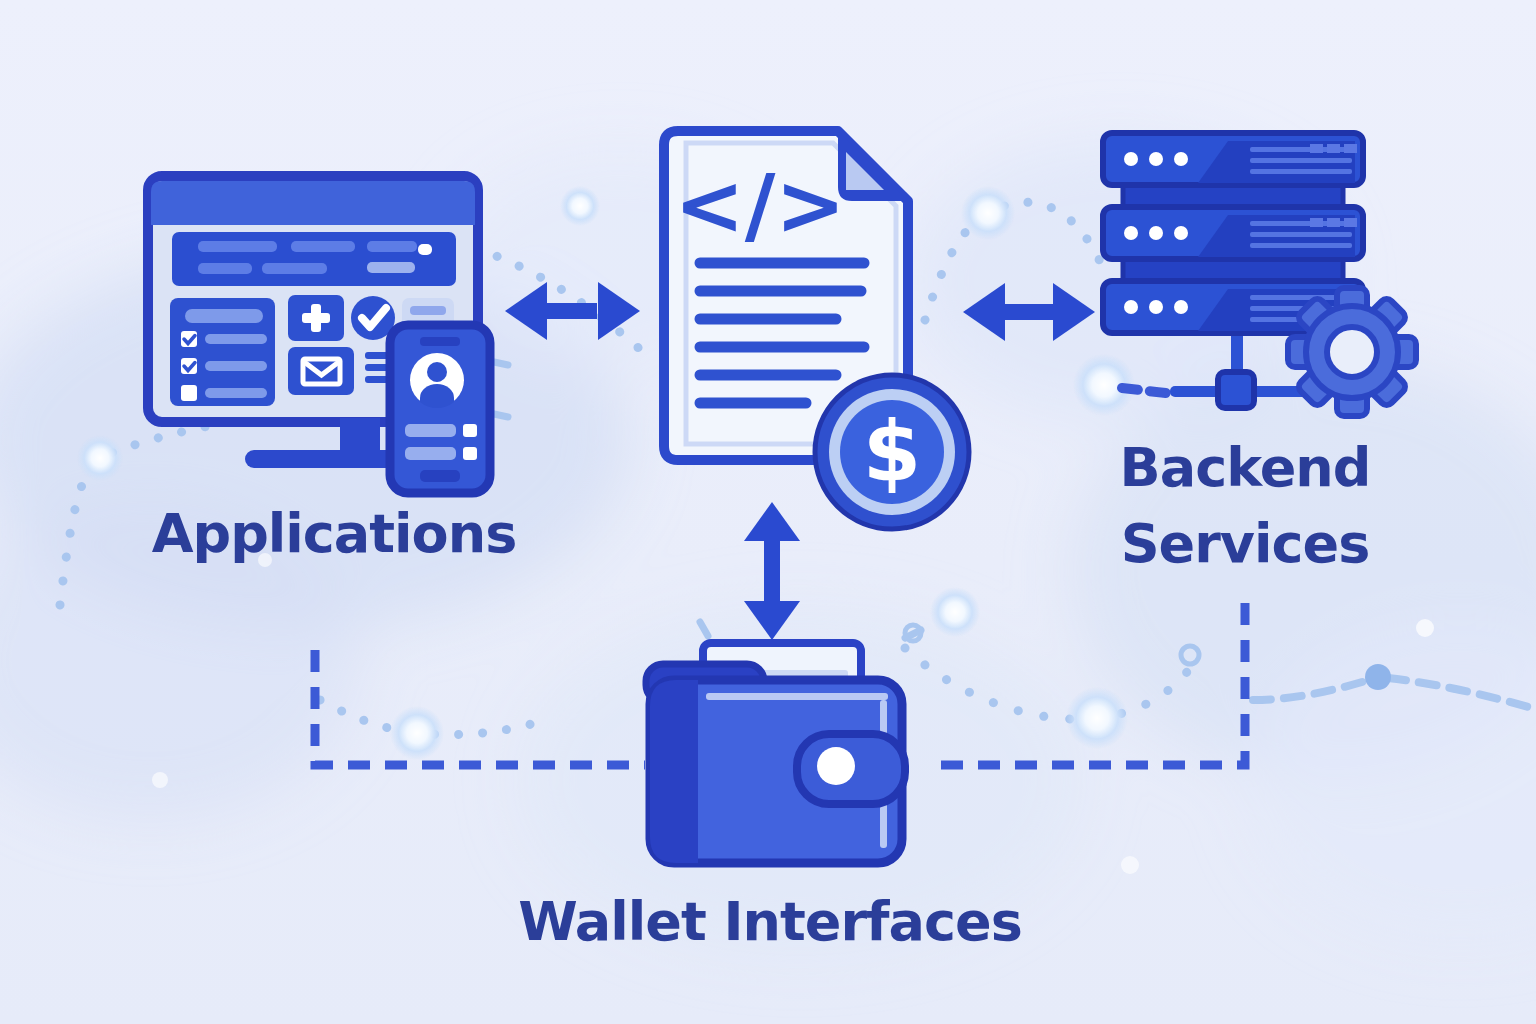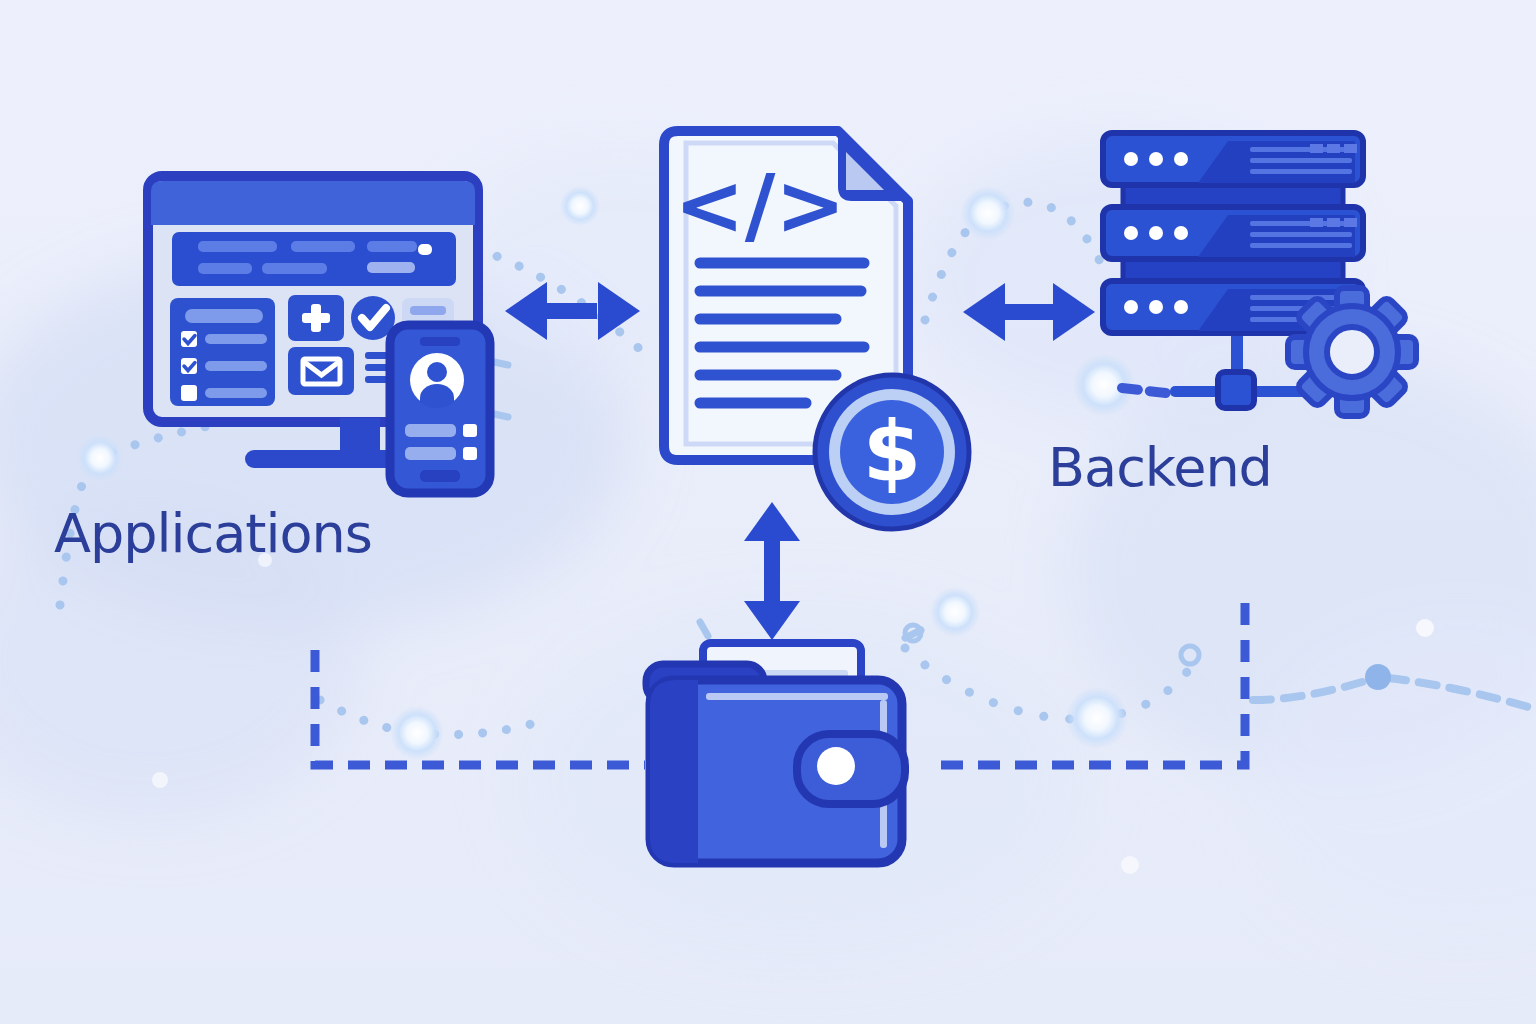--- a/index.html
+++ b/index.html
@@ -1,21 +1,21 @@
 <!DOCTYPE html>
 <html><head>
 <meta charset="utf-8">
 <style>
   html,body{margin:0;padding:0;}
   body{background:#e7ecf9;font-family:"DejaVu Sans","Liberation Sans",sans-serif;}
   #canvas{position:relative;width:1536px;height:1024px;overflow:hidden;
           background:linear-gradient(180deg,#edf0fc 0%,#e9edfa 55%,#e6ebf9 100%);}
   #scene{position:absolute;left:0;top:0;}
-  .node-label{position:absolute;font-weight:400;font-size:54px;letter-spacing:-1px;
-              line-height:1.40;color:#2b3e99;text-align:left;white-space:nowrap;}
+  .node-label{position:absolute;font-weight:700;font-size:54px;letter-spacing:-1px;
+              line-height:1.40;color:#2b3e99;text-align:center;white-space:nowrap;}
   .node-label span{display:block;}
 </style>
 </head>
 <body>
 
 <div id="canvas">
 <svg id="scene" width="1536" height="1024" viewBox="0 0 1536 1024" xmlns="http://www.w3.org/2000/svg">
   <defs>
     <filter id="blur" x="-50%" y="-50%" width="200%" height="200%">
           <feGaussianBlur stdDeviation="30"></feGaussianBlur>
@@ -260,15 +260,19 @@
     <circle cx="836" cy="766" r="19" fill="#ffffff"></circle>
   </g>
 </svg>
 
 <div class="node-label" style="left:54px;top:496px;width:560px;">
   <span>Applications</span>
 </div>
 
 <div class="node-label" style="left:1048px;top:430px;width:394px;">
   <span>Backend</span>
-</div>
-
+  <span>Services</span>
+</div>
+
+<div class="node-label" style="left:420px;top:884px;width:700px;">
+  <span>Wallet Interfaces</span>
+</div>
 </div>
 
 </body></html>

